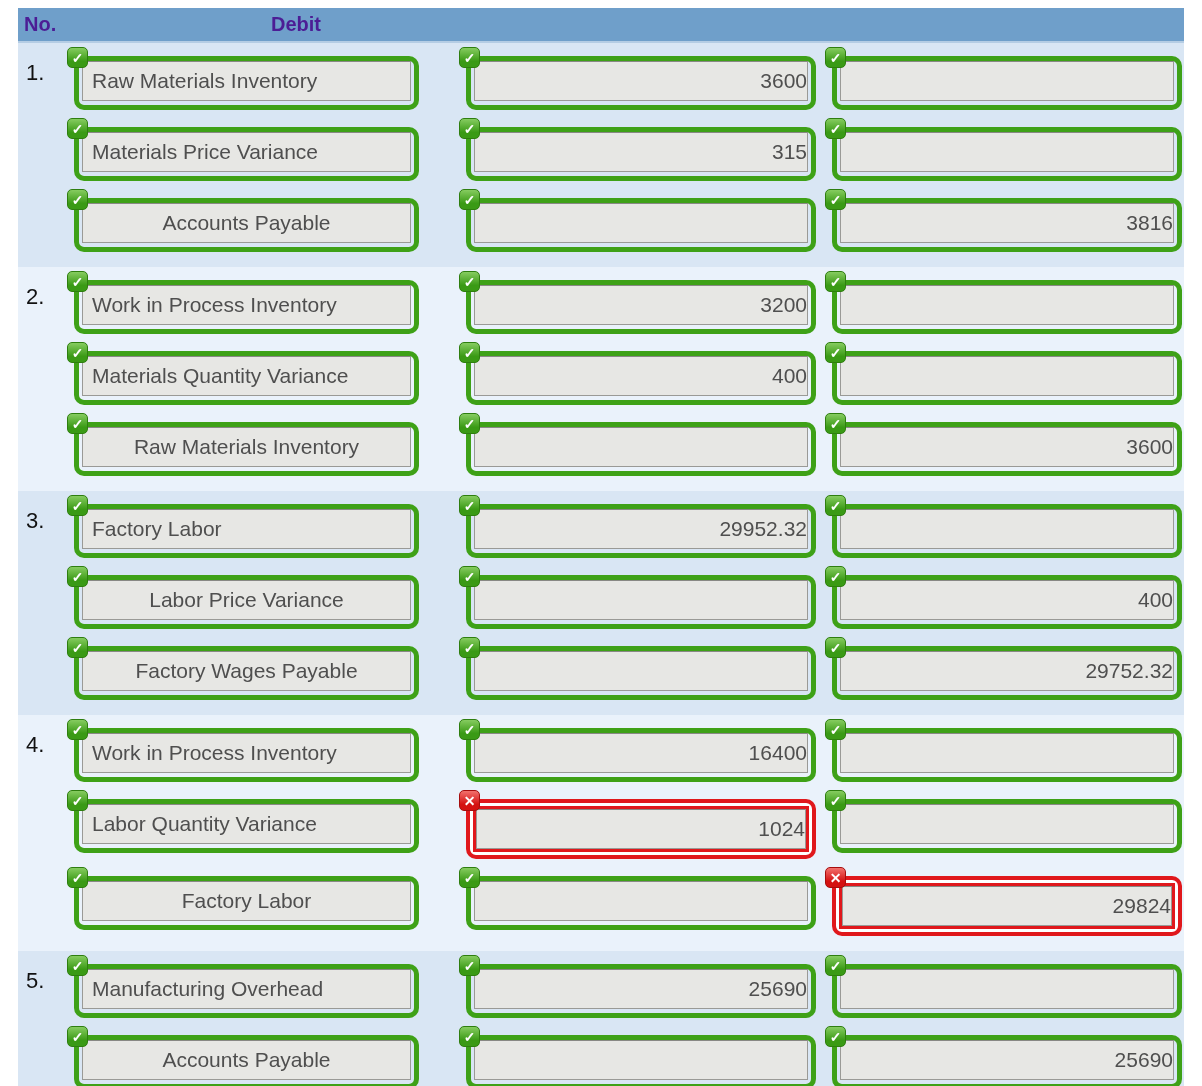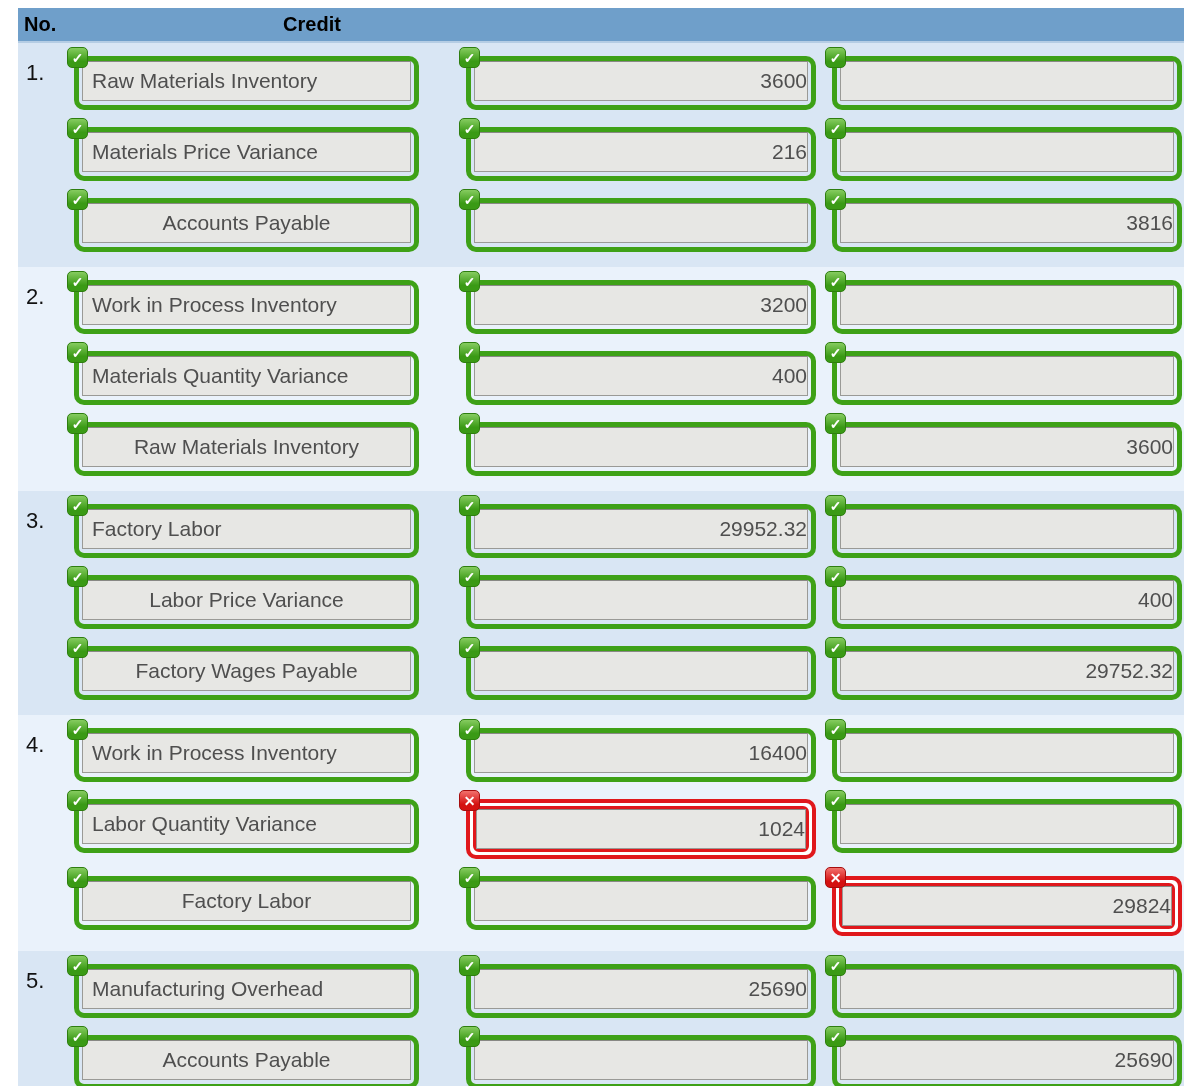--- a/index.html
+++ b/index.html
@@ -2,21 +2,21 @@
 <html><head>
 <meta charset="utf-8">
 <style>
   html,body{margin:0;padding:0;background:#ffffff;}
   body{width:1202px;height:1086px;overflow:hidden;font-family:"Liberation Sans",sans-serif;}
   .page{position:relative;width:1202px;height:1086px;background:#ffffff;}
   .table{position:absolute;left:18px;top:8px;width:1166px;}
 
   
   .thead{display:flex;align-items:center;height:33px;background:#6f9fca;border-bottom:2px solid #b5cde4;
-         color:#000000;font-weight:bold;font-size:20px;}
+         color:#4c1d95;font-weight:bold;font-size:20px;}
   .th-no{width:56px;padding-left:6px;box-sizing:border-box;}
   .th-account{width:345px;}
   .th-gap1{width:47px;}
   .th-debit{width:350px;text-align:center;}
   .th-gap2{width:16px;}
   .th-credit{width:350px;text-align:center;}
 
   
   .block{padding:13px 0 9px 0;}
   .block.odd{background:#d9e6f4;}
@@ -27,21 +27,21 @@
   .cell-account{width:345px;}
   .gap1{width:47px;}
   .cell-debit{width:350px;}
   .gap2{width:16px;}
   .cell-credit{width:350px;}
 
   
   .fieldwrap{position:relative;}
   .green-box{border:5px solid #3ea117;border-radius:10px;padding:0 3px 4px 3px;}
   .red-outer{border:4px solid #e0181c;border-radius:10px;padding:3px;background:#ffffff;}
-  .red-inner{border:3px solid #e0181c;border-radius:6px;}
+  .red-inner{border:3px solid #e0181c;border-radius:0;}
   .field{height:40px;background:#e7e7e4;border:1px solid #9a9a96;border-top-color:#888884;
          box-sizing:border-box;display:flex;align-items:center;font-size:21px;color:#4f4f4f;
          white-space:nowrap;overflow:hidden;width:100%;}
   .field.text-left{padding-left:9px;justify-content:flex-start;}
   .field.text-center{justify-content:center;}
   .field.text-right{justify-content:flex-end;}
 
   
   .badge{position:absolute;top:-9px;left:-7px;width:21px;height:21px;border-radius:5px;
          display:flex;align-items:center;justify-content:center;color:#fff;font-weight:bold;
@@ -50,22 +50,22 @@
   .badge.incorrect{background:linear-gradient(#f2716d,#d41111 70%);border:1px solid #a60d0d;box-sizing:border-box;}
 </style>
 </head>
 <body>
 
 <div class="page">
   <div class="table">
     <div class="thead">
       <div class="th-no">No.</div>
       <div class="th-gap1"></div>
+      <div class="th-debit">Debit</div>
       <div class="th-gap2"></div>
-      <div class="th-credit">Credit</div>
     </div>
     <div id="tbody">
         <div class="block odd">
           <div class="row">
             <div class="cell-no">1.</div>
             <div class="cell-account">
               <div class="fieldwrap">
                 <span class="badge correct">✓</span>
                 <div class="green-box">
                   <div class="field text-left">Raw Materials Inventory</div>
@@ -99,21 +99,21 @@
                 <div class="green-box">
                   <div class="field text-left">Materials Price Variance</div>
                 </div>
               </div>
             </div>
             <div class="gap1"></div>
             <div class="cell-debit">
               <div class="fieldwrap">
                 <span class="badge correct">✓</span>
                 <div class="green-box">
-                  <div class="field text-right">216</div>
+                  <div class="field text-right">315</div>
                 </div>
               </div>
             </div>
             <div class="gap2"></div>
             <div class="cell-credit">
               <div class="fieldwrap">
                 <span class="badge correct">✓</span>
                 <div class="green-box">
                   <div class="field text-right"></div>
                 </div>

